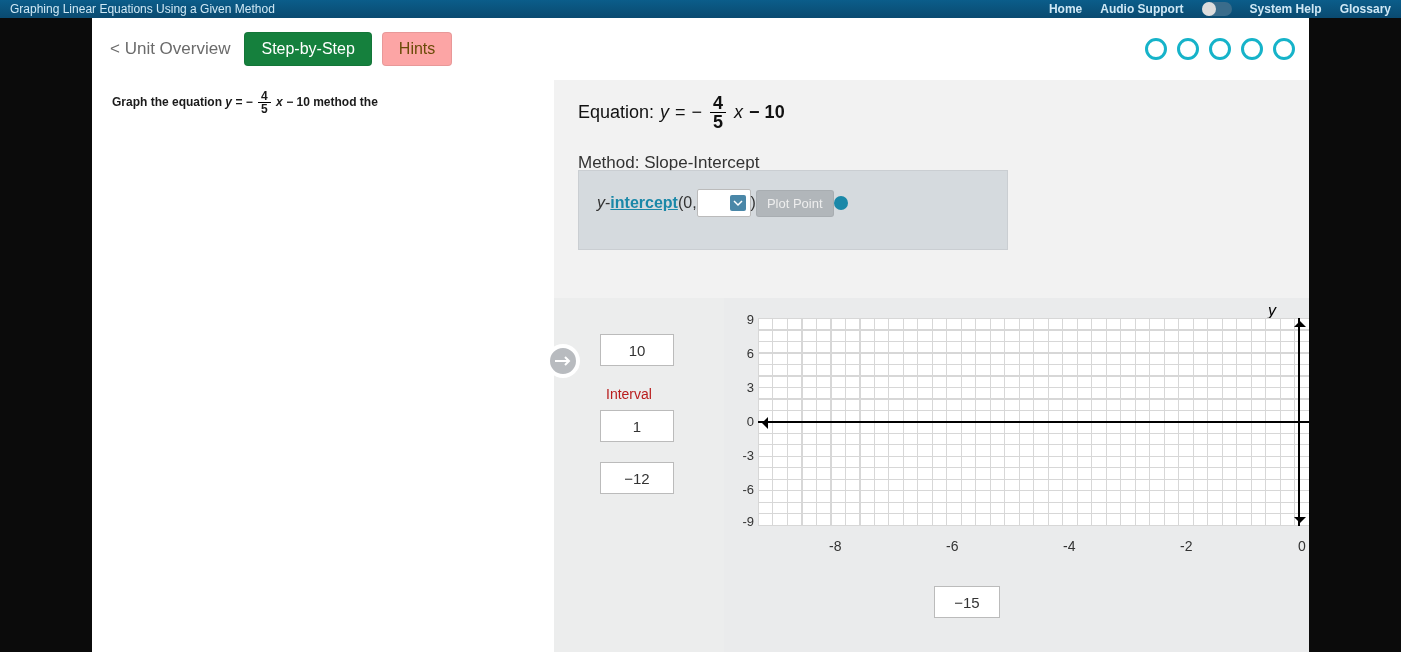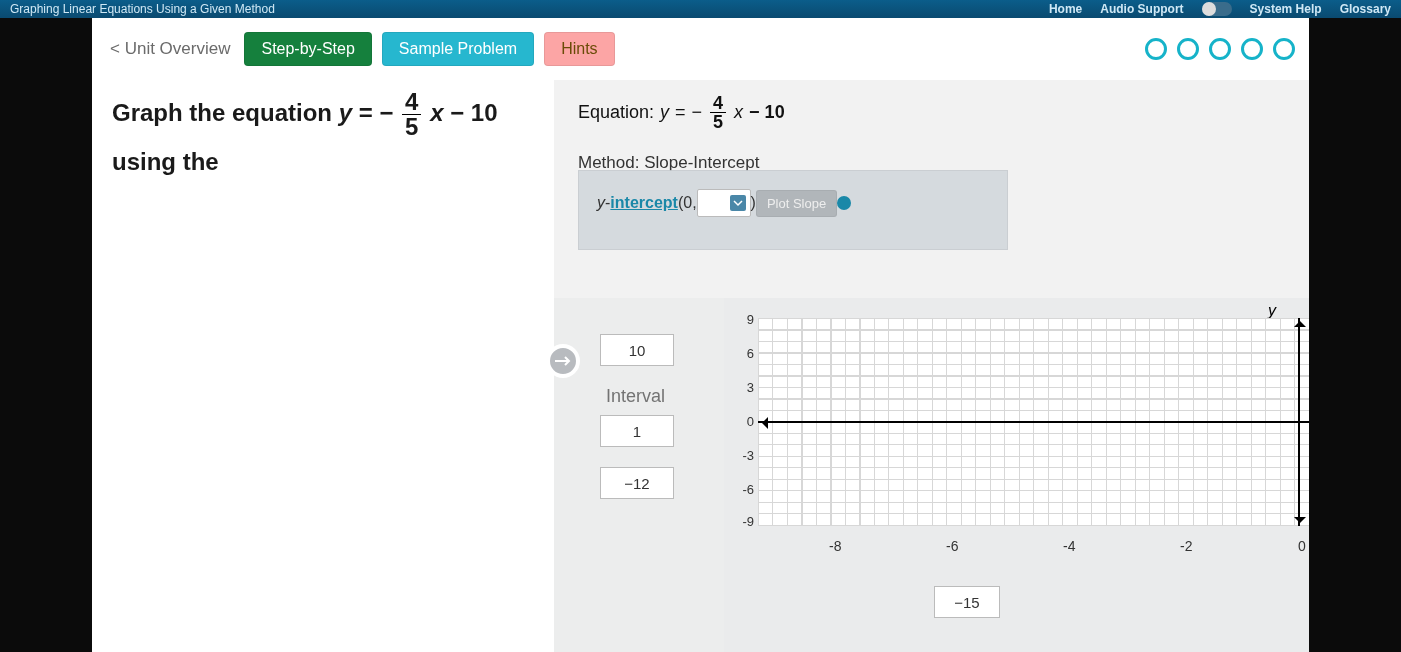--- a/index.html
+++ b/index.html
@@ -62,21 +62,21 @@
     .dot {
       width:22px; height:22px; border-radius:50%; border:3px solid #16b3c9; background:#fff;
     }
     .content {
       display:flex;
       height: calc(100% - 62px);
     }
     .left-pane {
       width: 462px;
       padding: 10px 20px 0 20px;
-      font-size: 24px;
+      font-size: 12px;
       line-height:1.9;
       color:#1a1a1a;
     }
     .left-pane .bold { font-weight:700; }
     .frac {
       display:inline-flex; flex-direction:column; align-items:center; vertical-align:middle;
       font-weight:700; line-height:1; margin:0 2px;
     }
     .frac .n { border-bottom:1.5px solid #000; padding:0 3px; }
     .frac .d { padding:0 3px; }
@@ -131,21 +131,21 @@
     }
     .scale-ctrl {
       width: 170px;
       padding: 36px 0 0 46px;
       background:rgba(240,240,240,.4);
     }
     .sc-box {
       width:74px; height:32px; background:#fff; border:1px solid #bbb;
       display:flex; align-items:center; justify-content:center; font-size:15px; margin-bottom:6px;
     }
-    .sc-label { font-size:18px; color:#737373; margin:20px 0 8px 6px;}
+    .sc-label { font-size:14px; color:#b91c1c; margin:20px 0 8px 6px;}
     .chart-wrap {
       flex:1; position:relative; overflow:hidden;
       padding-top:10px;
     }
     .yaxis-label {
       position:absolute; left: 544px; top: 4px; font-style:italic; font-size:16px; color:#000;
     }
     .grid {
       position:absolute; left: 34px; top: 20px; right:0; height: 208px;
       background:#fff;
@@ -203,21 +203,20 @@
     <span>Glossary</span>
   </div>
 </div>
 
 <div class="outer">
   <div class="app">
 
     <div class="subnav">
       <span class="unit-link">&lt; Unit Overview</span>
       <span class="pill teal">Step-by-Step</span>
-      <span class="pill teal2">Sample Problem</span>
       <span class="pill amber">Hints</span>
       <div class="progress-dots">
         <span class="dot"></span>
         <span class="dot"></span>
         <span class="dot"></span>
         <span class="dot"></span>
         <span class="dot"></span>
       </div>
     </div>
 
@@ -227,21 +226,21 @@
           <span class="bold">Graph the equation </span>
           <span class="bold italic">y</span>
           <span class="bold"> = </span>
           <span class="bold">−</span>
           <span class="frac">
             <span class="n">4</span>
             <span class="d">5</span>
           </span>
           <span class="bold italic"> x</span>
           <span class="bold"> − 10</span>
-          <span class="bold"> using the</span>
+          <span class="bold"> method the</span>
         </p>
       </div>
 
       <div class="right-pane">
         <div class="eq-line">
           <span>Equation: </span>
           <span class="italic">y</span>
           <span> = </span>
           <span>−</span>
           <span class="frac" style="font-weight:700;">
@@ -266,21 +265,21 @@
             <span> , </span>
             <span class="num-box">
               <span class="dd">
                 <svg viewBox="0 0 10 10">
                     <path d="M1 3 L5 7 L9 3" stroke="#fff" stroke-width="1.5" fill="none"></path>
                   </svg>
               </span>
             </span>
             <span> ) </span>
             <span class="ghost-btn">
-              <span>Plot Slope</span>
+              <span>Plot Point</span>
             </span>
             <span class="info-dot"></span>
           </div>
         </div>
 
         <div class="graph-area">
           <div class="collapse-btn">
             <svg width="16" height="12" viewBox="0 0 16 12">
                 <path d="M0 6 H14 M10 2 L14 6 L10 10" stroke="#fff" stroke-width="2" fill="none"></path>
               </svg>

